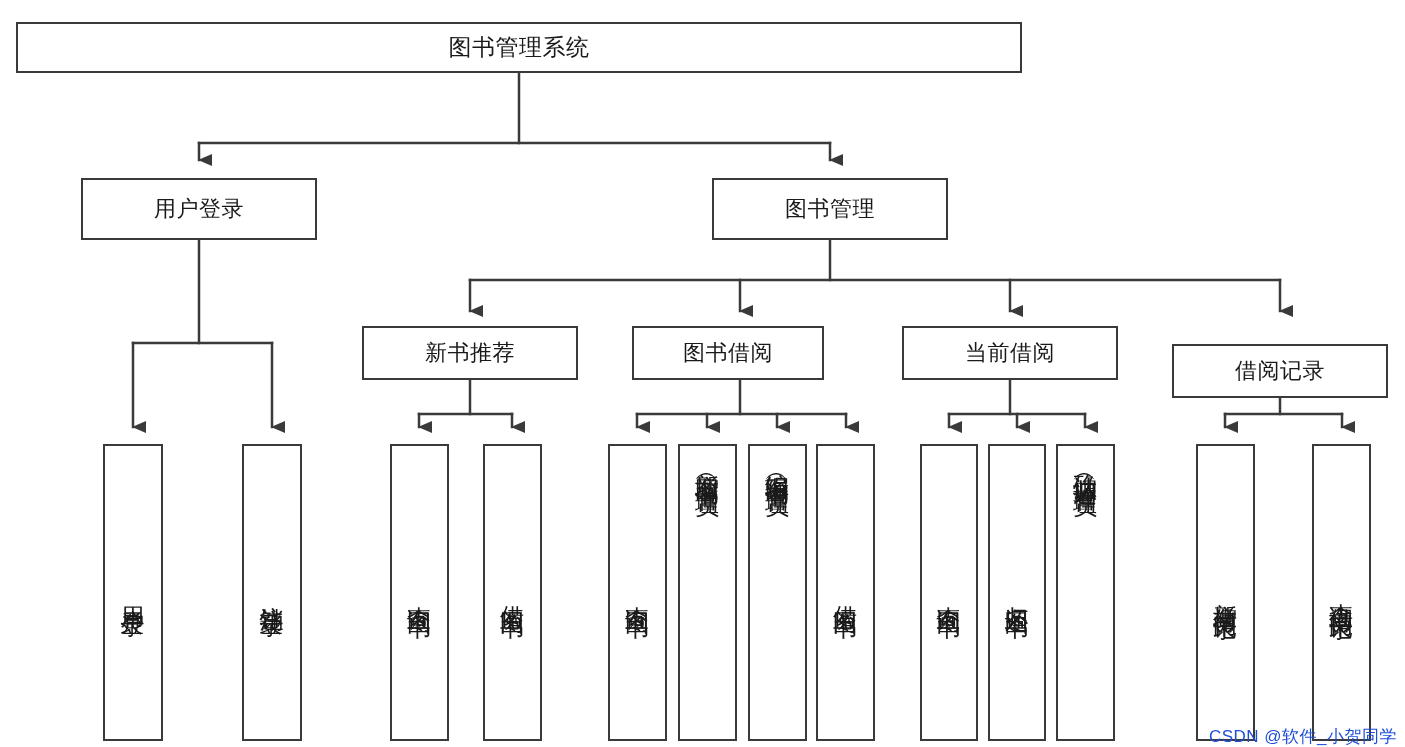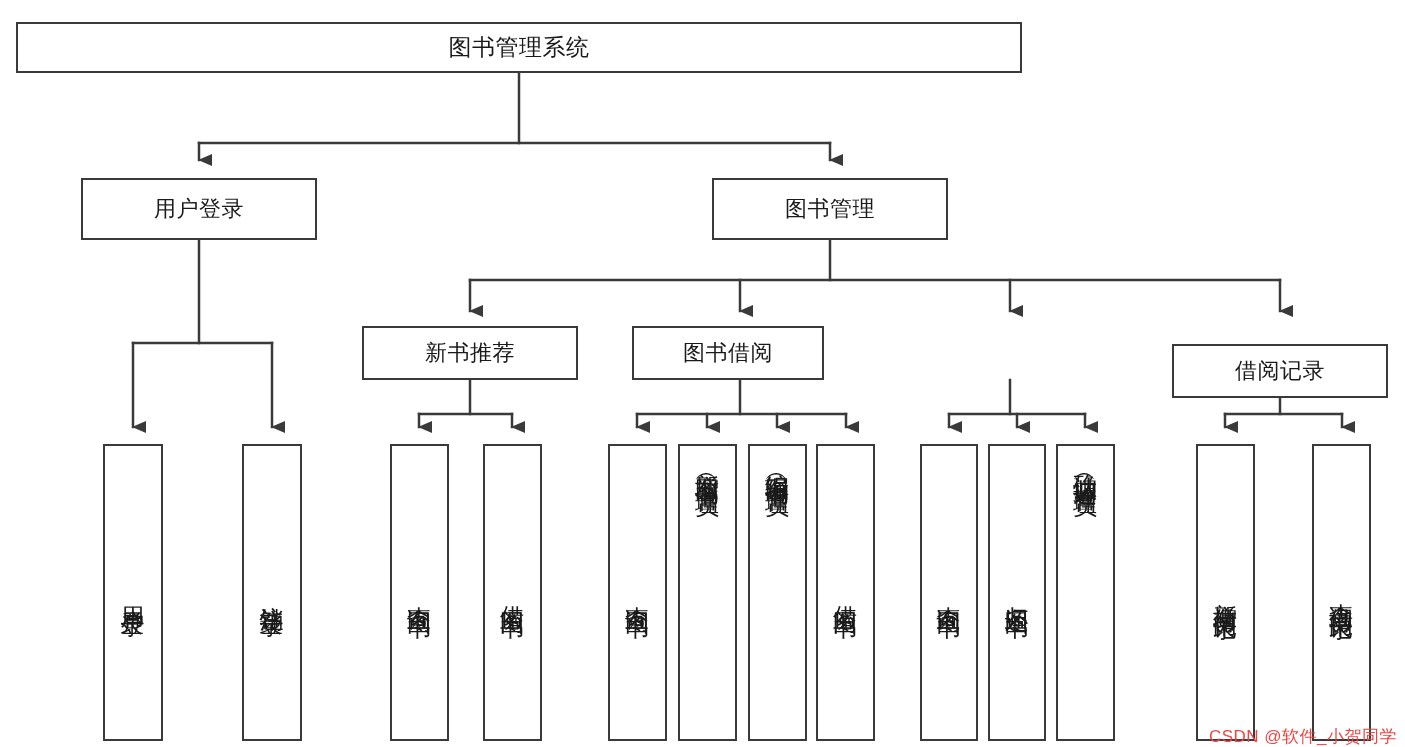--- a/index.html
+++ b/index.html
@@ -62,21 +62,21 @@
   }
   .node.vertical.centered {
     align-items: center;
     padding-top: 0;
   }
   #watermark {
     position: absolute;
     right: 8px;
     bottom: 7px;
     font-size: 17px;
-    color: #ef4444;
+    color: #1d4ed8;
     letter-spacing: 0.5px;
     white-space: nowrap;
     pointer-events: none;
   }
 </style>
 </head>
 <body>
 
 <div id="diagram-root">
 
@@ -140,20 +140,23 @@
   <div class="node horizontal" style="left:712px; top:170px; width:236px; height:62px;">
     <span class="label">图书管理</span>
   </div>
 
   <div class="node horizontal" style="left:362px; top:318px; width:216px; height:54px;">
     <span class="label">新书推荐</span>
   </div>
   <div class="node horizontal" style="left:632px; top:318px; width:192px; height:54px;">
     <span class="label">图书借阅</span>
   </div>
+  <div class="node horizontal" style="left:902px; top:318px; width:216px; height:54px;">
+    <span class="label">当前借阅</span>
+  </div>
   <div class="node horizontal" style="left:1172px; top:336px; width:216px; height:54px;">
     <span class="label">借阅记录</span>
   </div>
 
   <div class="node vertical centered" style="left:103px; top:436px; width:60px; height:297px;">
     <span class="label">用户登录</span>
   </div>
   <div class="node vertical centered" style="left:242px; top:436px; width:60px; height:297px;">
     <span class="label">注销登录</span>
   </div>

